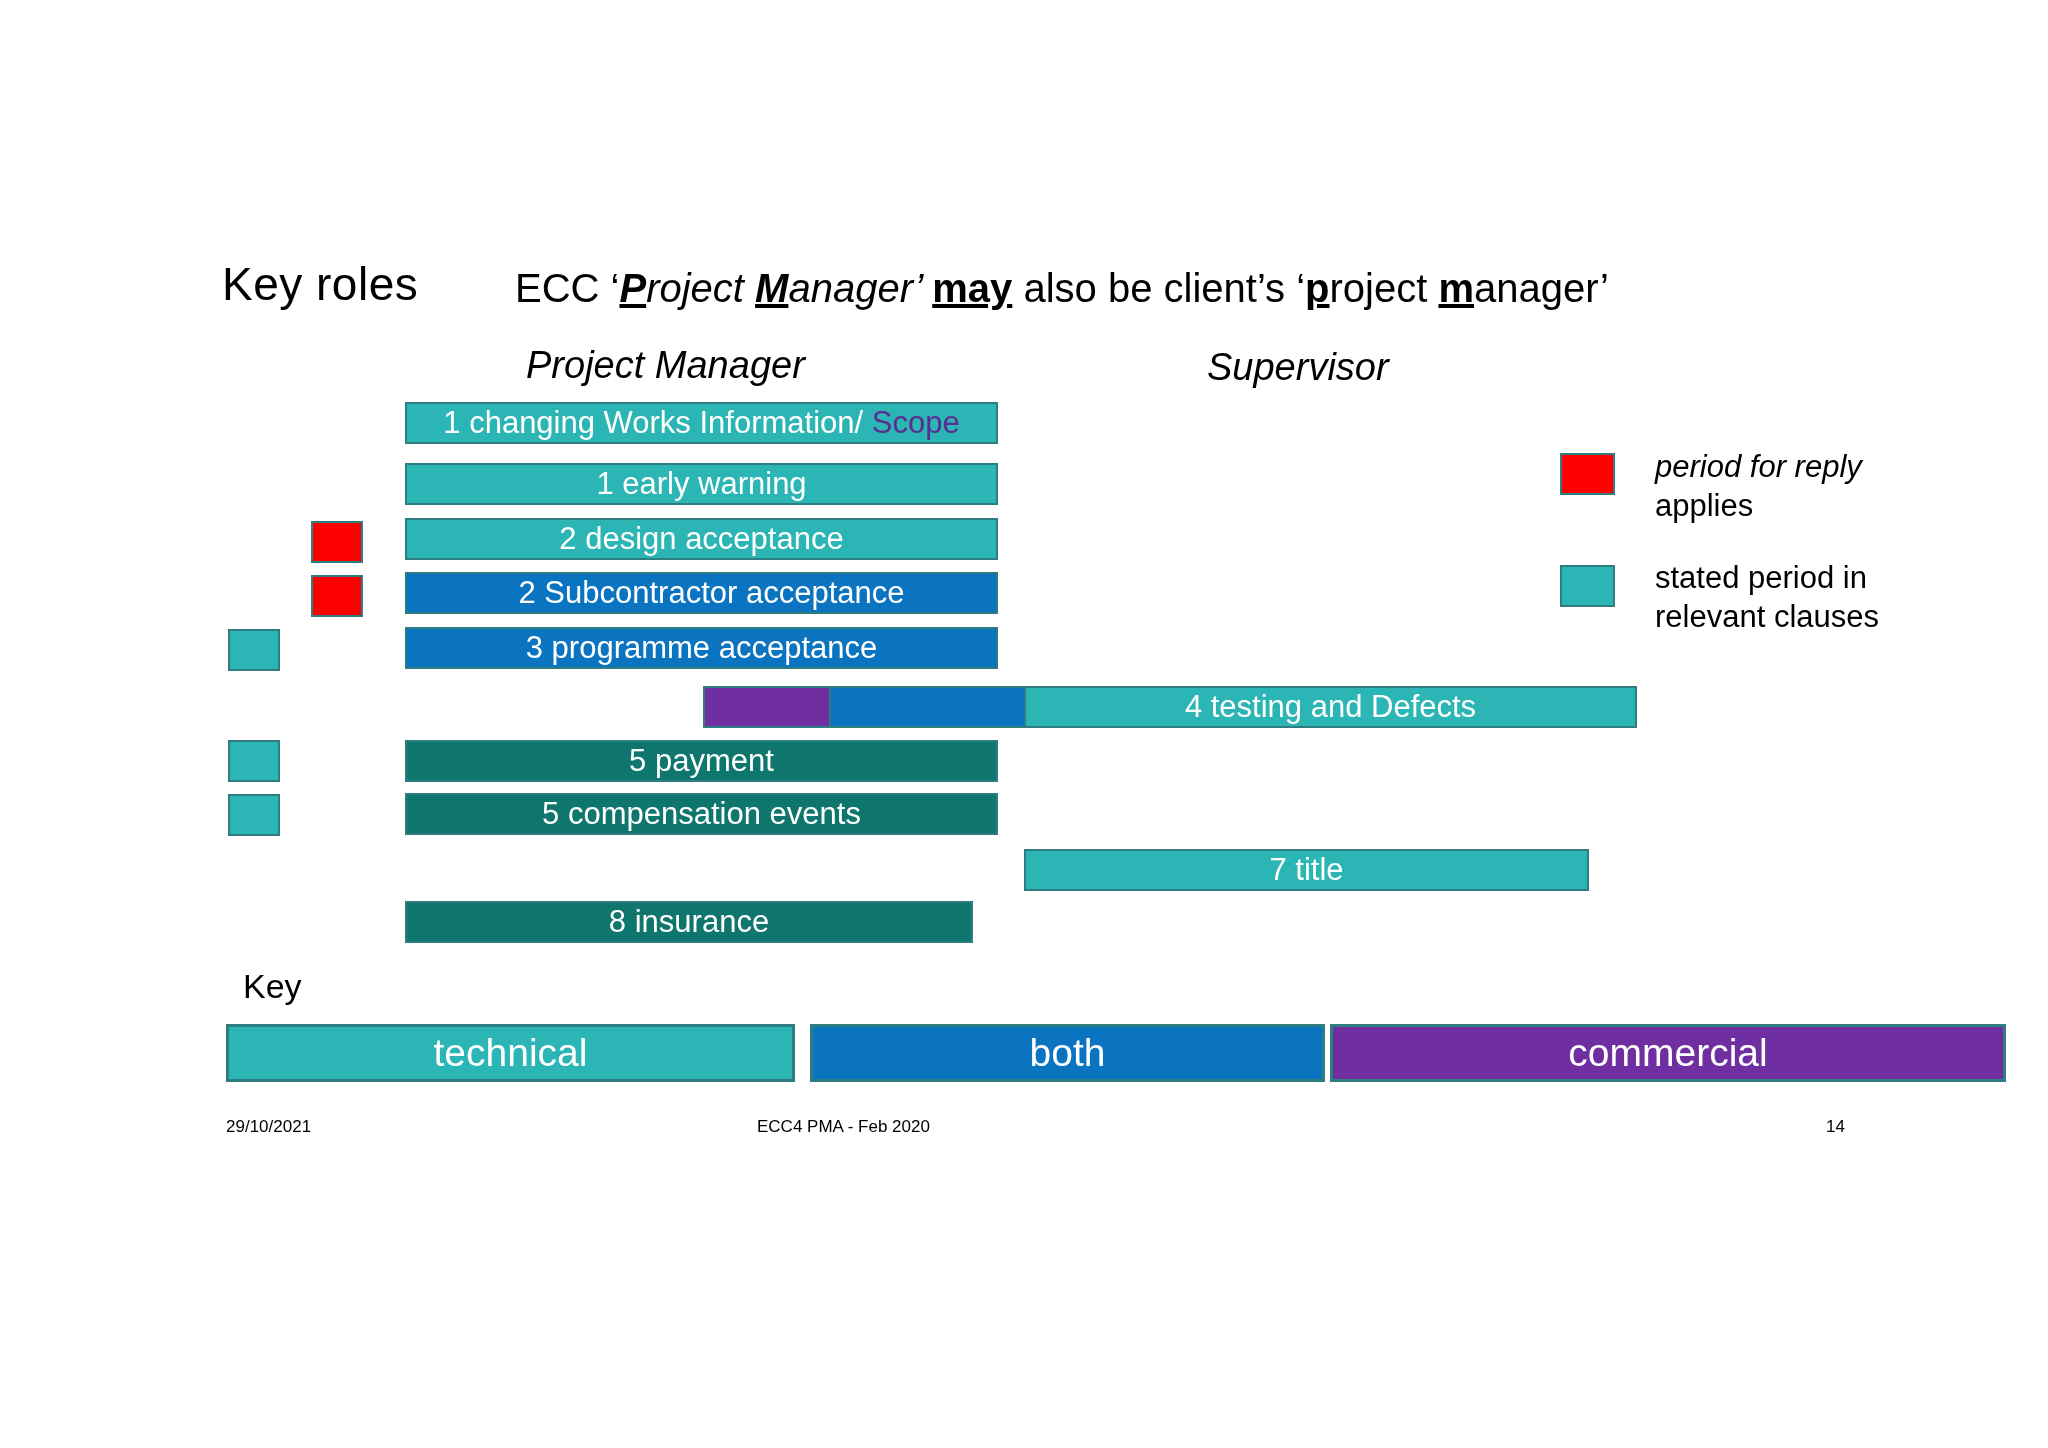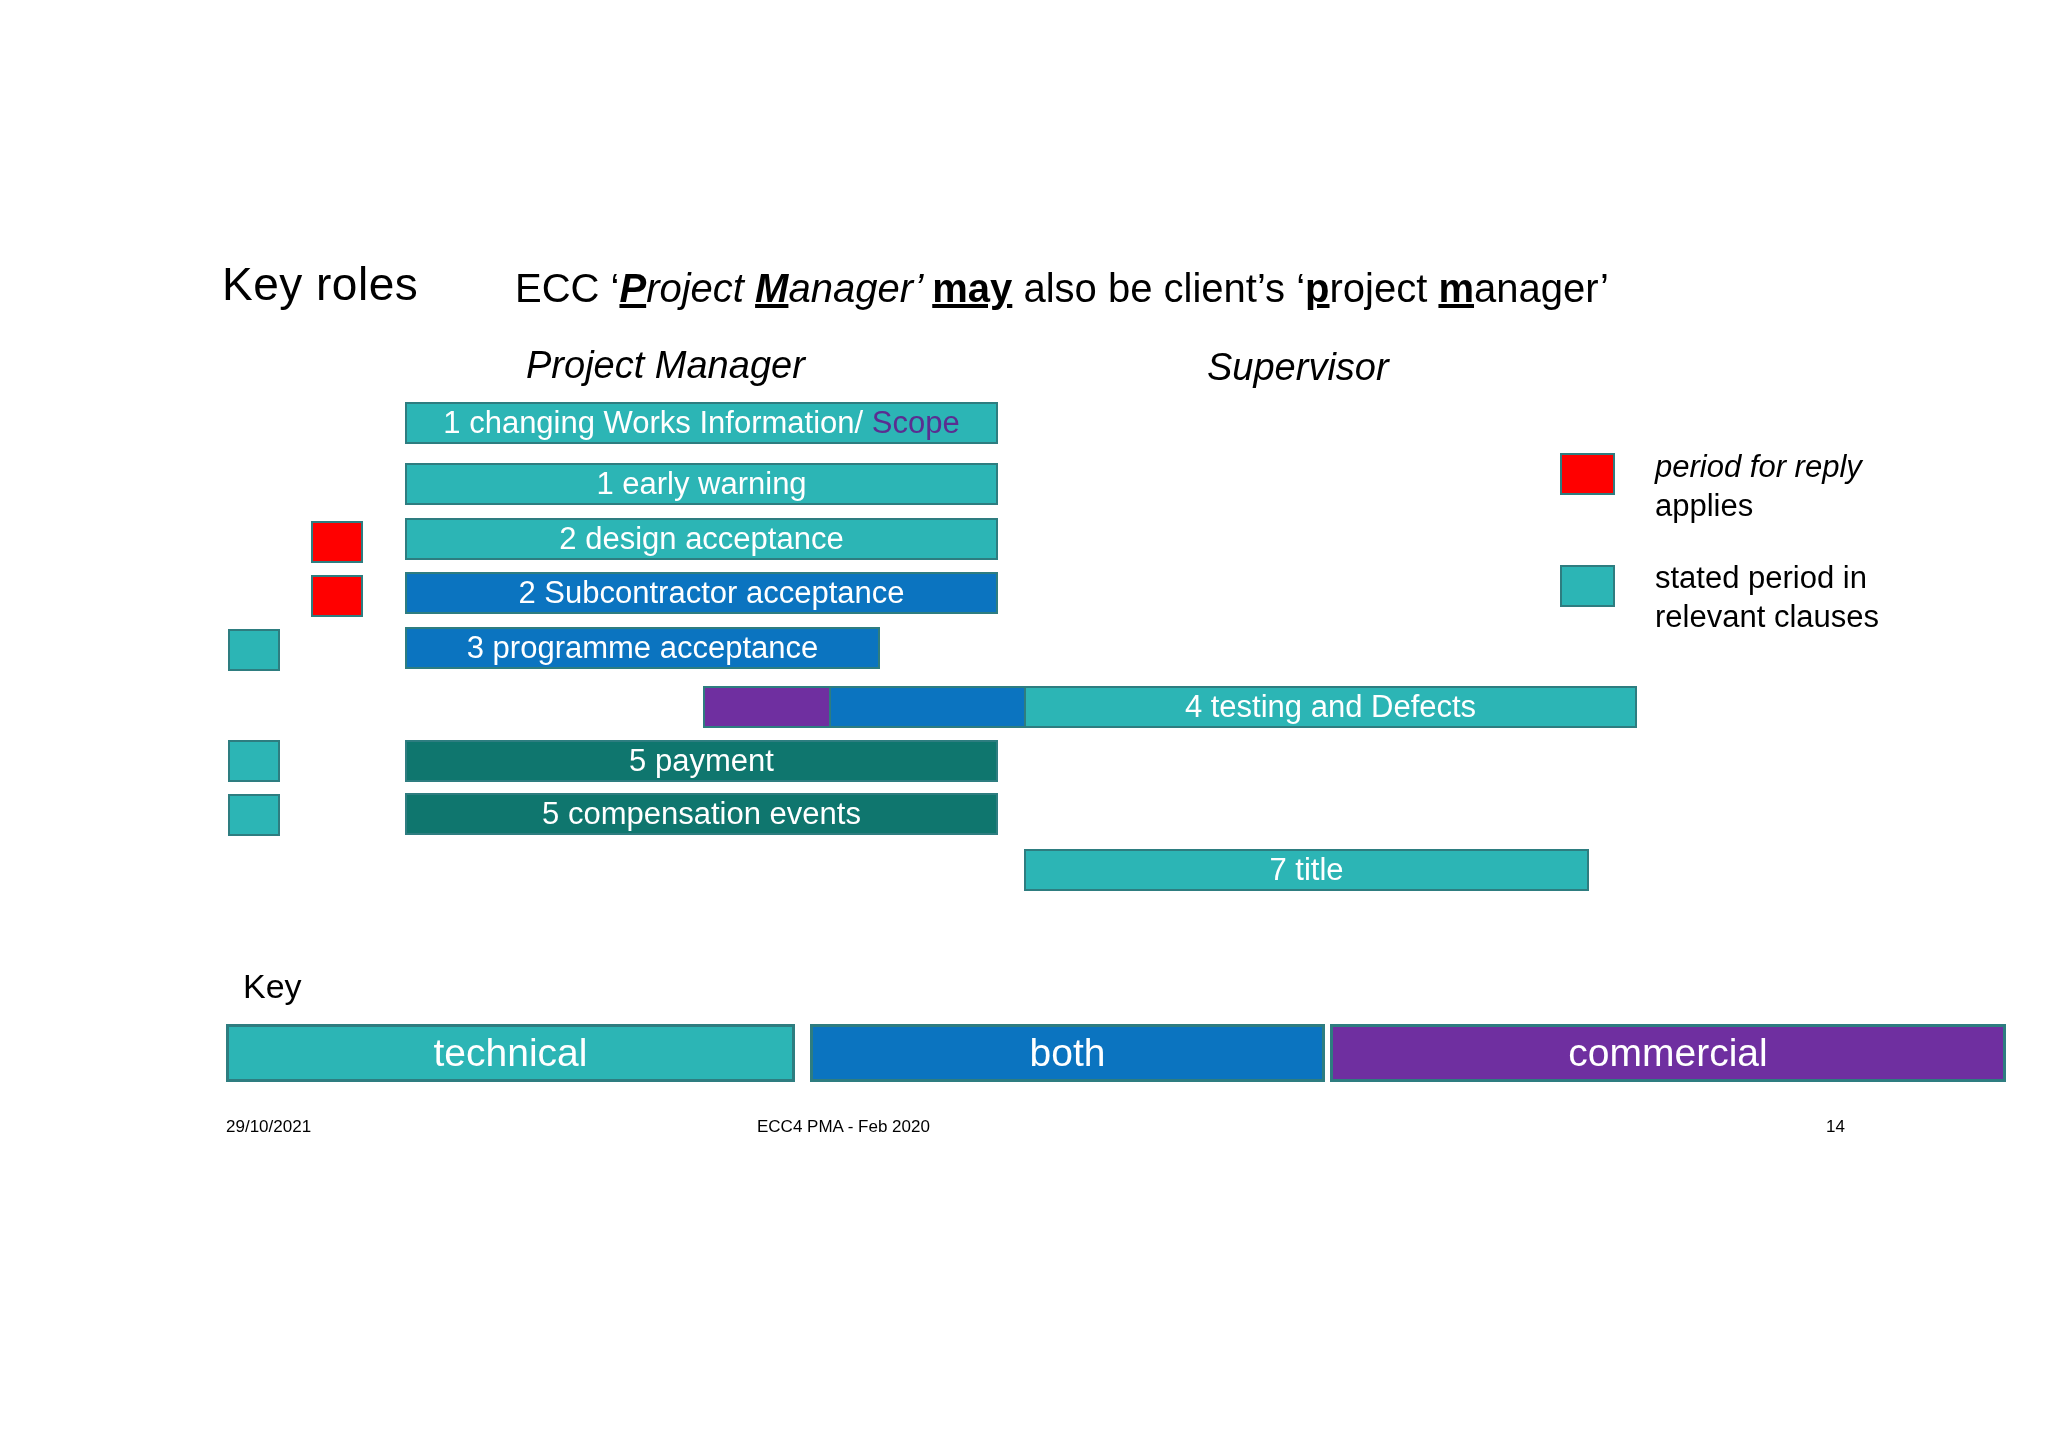--- a/index.html
+++ b/index.html
@@ -181,21 +181,21 @@
   </div>
 
   <div class="bar technical" style="left:405px; top:518px; width:593px;">
     <span>2 design acceptance</span>
   </div>
 
   <div class="bar both" style="left:405px; top:572px; width:593px;padding-left:20px;">
     <span>2 Subcontractor acceptance</span>
   </div>
 
-  <div class="bar both" style="left:405px; top:627px; width:475px;">
+  <div class="bar both" style="left:405px; top:627px; width:593px;">
     <span>3 programme acceptance</span>
   </div>
 
   <div class="seg commercial" style="left:703px; top:686px; width:128px;"></div>
   <div class="seg both" style="left:829px; top:686px; width:197px;"></div>
   <div class="bar technical" style="left:1024px; top:686px; width:613px;">
     <span>4 testing and Defects</span>
   </div>
 
   <div class="bar commercial" style="left:405px; top:740px; width:593px;">
@@ -203,20 +203,23 @@
   </div>
 
   <div class="bar commercial" style="left:405px; top:793px; width:593px;">
     <span>5 compensation events</span>
   </div>
 
   <div class="bar technical" style="left:1024px; top:849px; width:565px;">
     <span>7 title</span>
   </div>
 
+  <div class="bar commercial" style="left:405px; top:901px; width:568px;">
+    <span>8 insurance</span>
+  </div>
 
   <div class="legend-swatch red" style="left:1560px; top:453px;"></div>
   <div class="legend-text" style="left:1655px; top:447px;">
     <span class="line-italic">period for reply</span>
     <span class="line-plain">applies</span>
   </div>
 
   <div class="legend-swatch teal" style="left:1560px; top:565px;"></div>
   <div class="legend-text" style="left:1655px; top:558px;">
     <span class="line-plain">stated period in</span>

